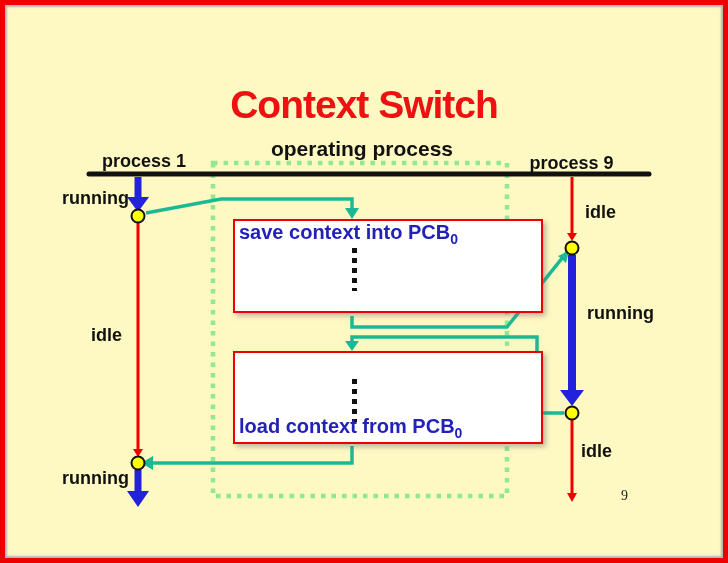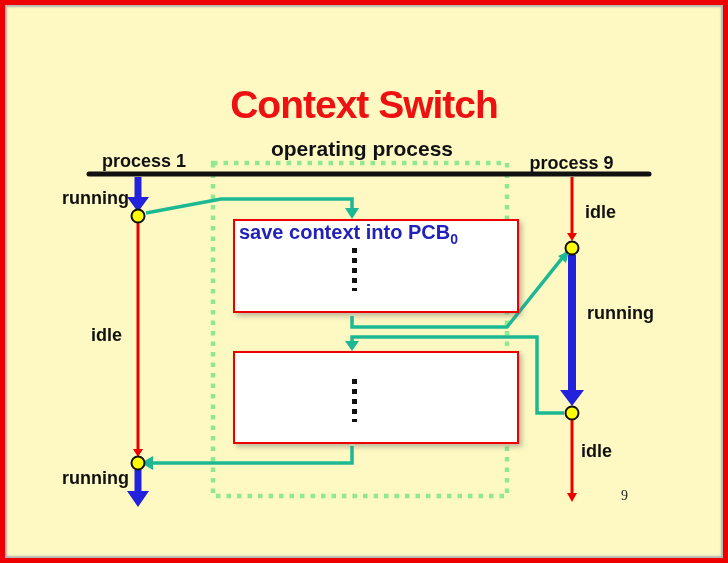--- a/index.html
+++ b/index.html
@@ -16,21 +16,21 @@
     color:var(--title_red,#ee1111);letter-spacing:-1px;}
   .colhead{font-weight:bold;color:var(--label_black,#111);text-align:center;}
   .oshead{left:247px;width:220px;top:132px;font-size:21px;}
   .p0head{left:84px;width:110px;top:146px;font-size:18px;}
   .p1head{left:514px;width:105px;top:148px;font-size:18px;}
   .lbl{font-size:18px;font-weight:bold;color:var(--label_black,#111);text-align:right;}
   .lbl-r{text-align:right;}
   .pagenum{left:616px;top:483px;font-family:"Liberation Serif",serif;font-size:14px;
     color:#222;}
   .osbox{
-    position:absolute;left:228px;width:286px;background:#fff;box-sizing:border-box;
+    position:absolute;left:228px;width:310px;background:#fff;box-sizing:border-box;
     border:2px solid var(--box_red,#ee0000);
     box-shadow:3px 3px 5px rgba(110,110,110,0.45);
   }
   .osbox .bline{position:absolute;left:4px;font-size:20px;font-weight:bold;
     color:var(--text_blue,#2222bb);white-space:nowrap;}
   .osbox .l1{top:0px;}
   .osbox .l2{bottom:1px;}
   .bline sub{font-size:0.7em;}
   .vdots{position:absolute;left:117px;width:5px;height:43px;
     background:repeating-linear-gradient(to bottom,#111 0 5px,transparent 5px 10px);}
@@ -114,16 +114,17 @@
   <div class="abs lbl" style="left:582px;top:298px;">running</div>
   <div class="abs lbl" style="left:576px;top:436px;">idle</div>
 
   <div class="osbox box1">
     <div class="bline l1"><span>save context into PCB</span><sub>0</sub></div>
     <div class="vdots"></div>
   </div>
 
   <div class="osbox box2">
     <div class="vdots"></div>
+    <div class="bline l2"><span>load context from PCB</span><sub>0</sub></div>
   </div>
 
   <div class="abs pagenum">9</div>
 </div>
 
 </body></html>

